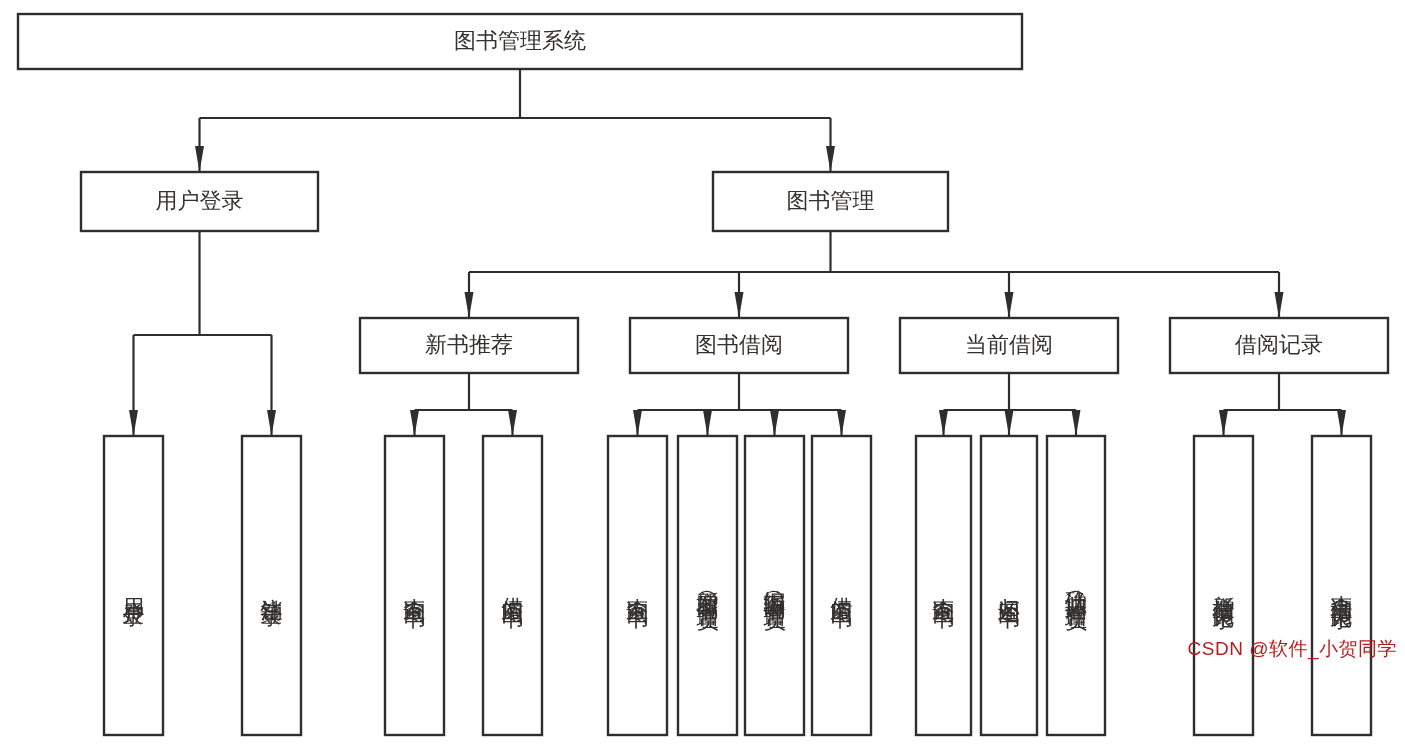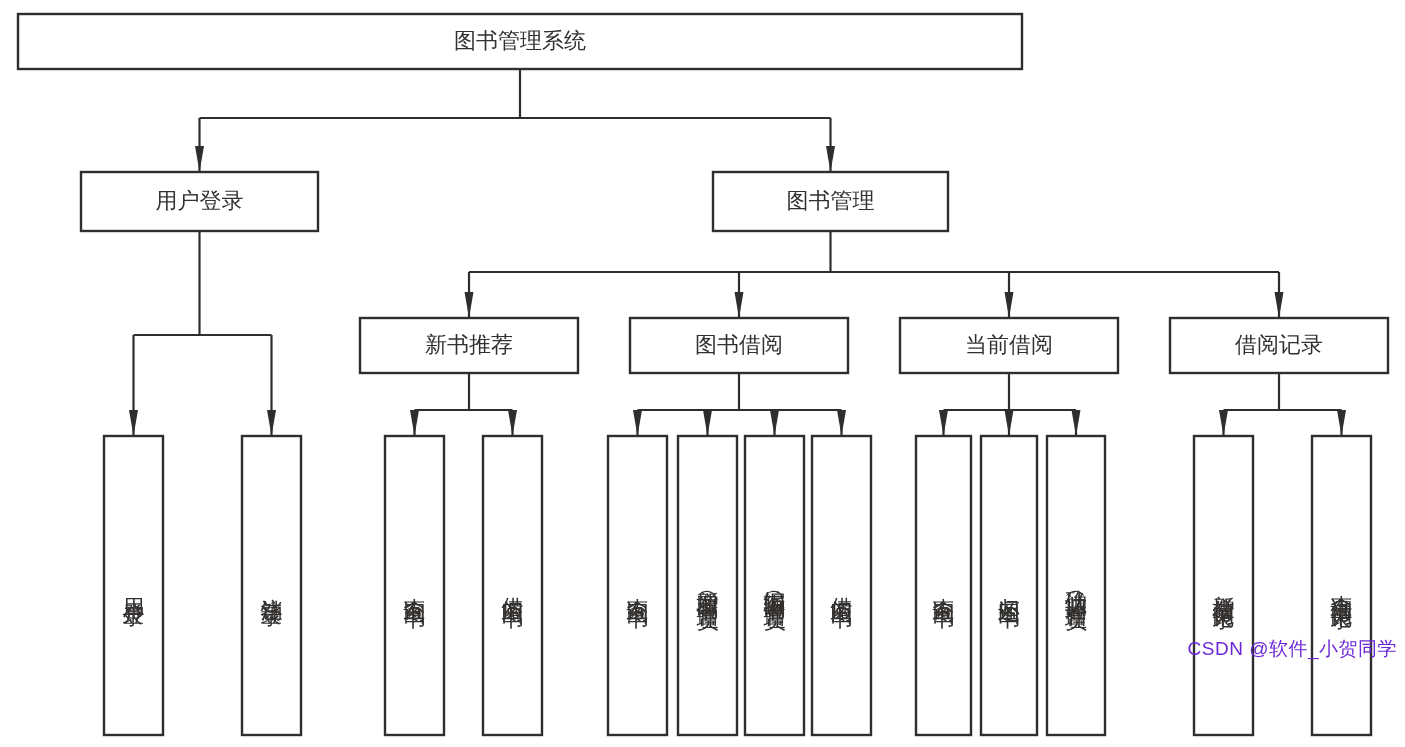--- a/index.html
+++ b/index.html
@@ -64,21 +64,21 @@
     text-align: center;
     pointer-events: none;
     user-select: none;
   }
   .watermark {
     position: absolute;
     right: 8px;
     bottom: 6px;
     font-family: "Liberation Sans", "DejaVu Sans", sans-serif;
     font-size: 19px;
-    color: #6d28d9;
+    color: #b91c1c;
     letter-spacing: 0.5px;
     white-space: nowrap;
   }
 </style>
 </head>
 <body>
 
 <div id="diagram-root">
 
   <svg id="tree-svg" viewBox="0 0 1405 747">

